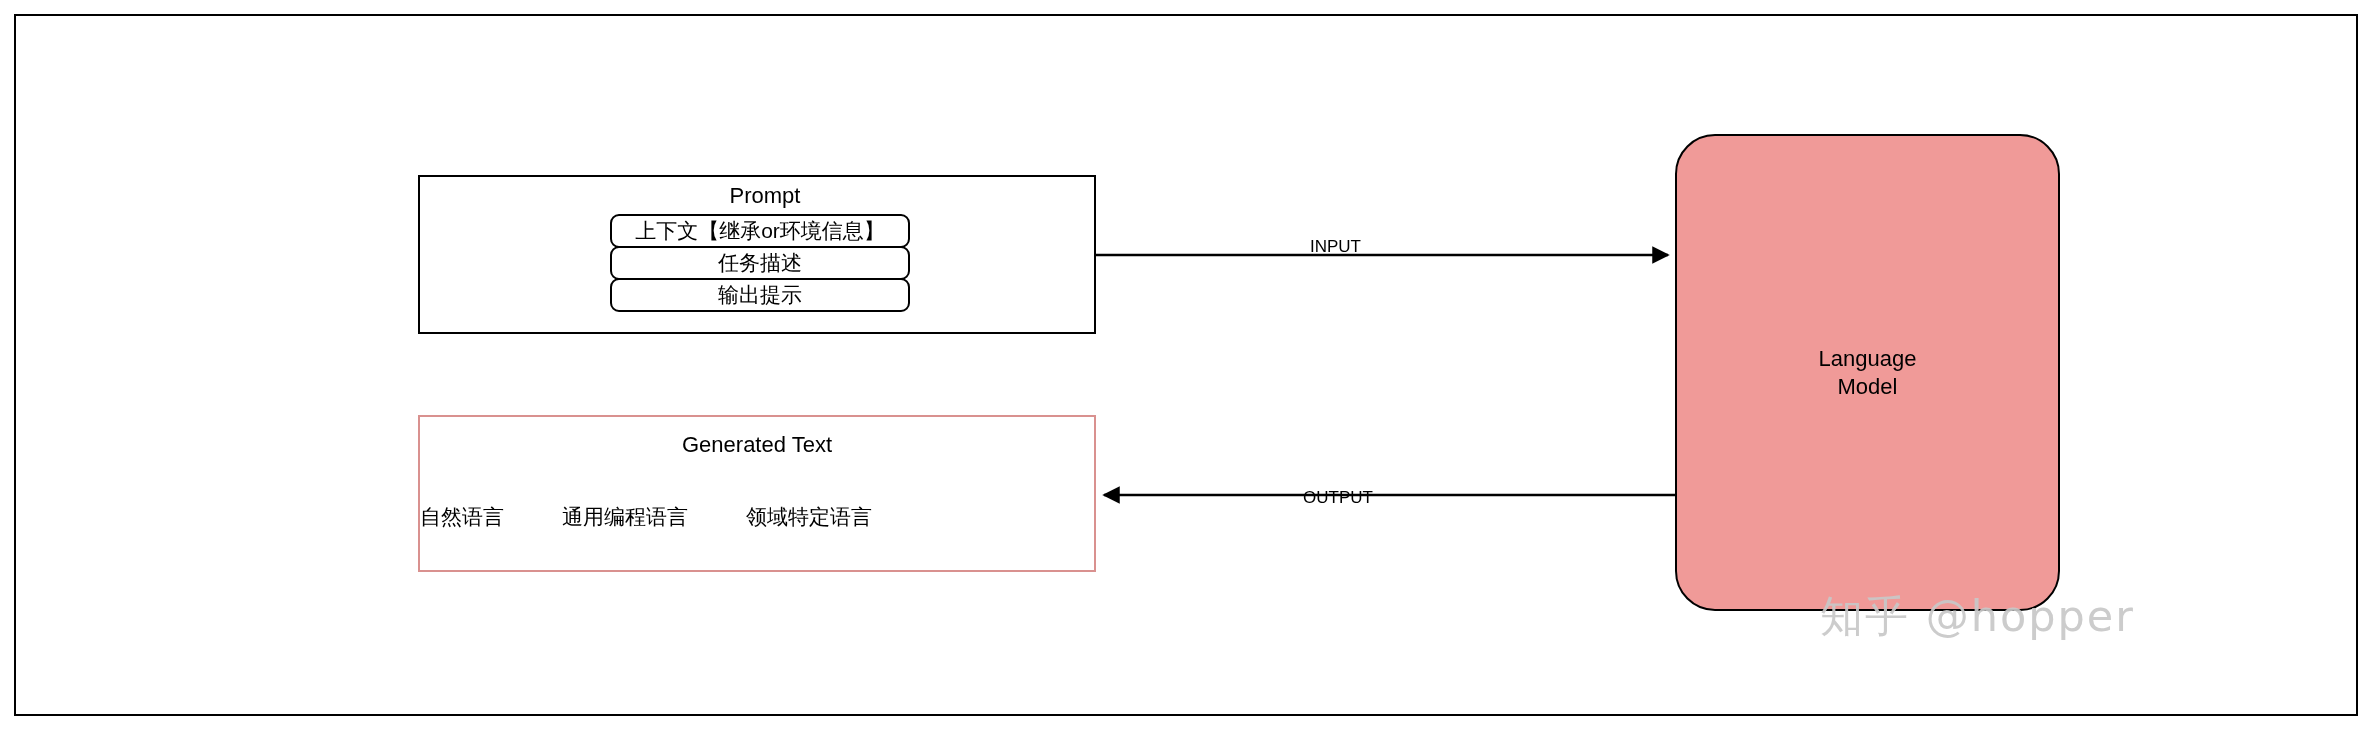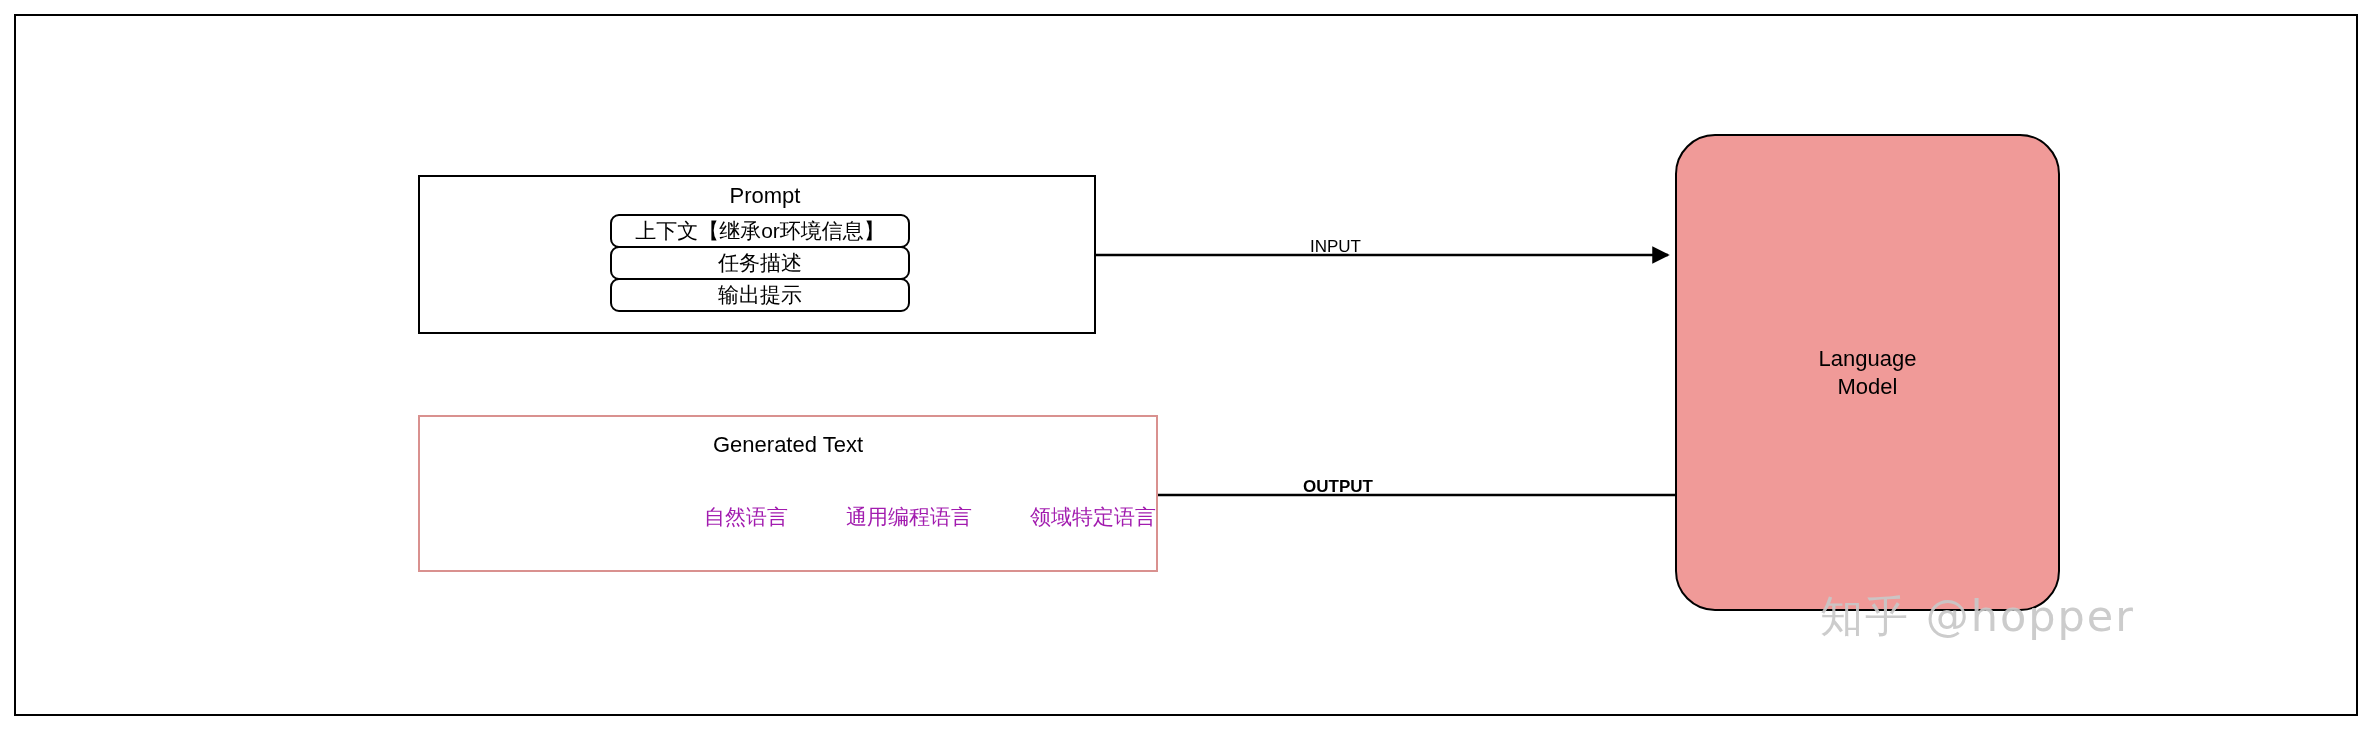--- a/index.html
+++ b/index.html
@@ -75,21 +75,21 @@
     white-space: nowrap;
     margin-top: -2px;
   }
   .prompt-item:first-child { margin-top: 0; }
 
   
   .generated-box {
     position: absolute;
     left: 418px;
     top: 415px;
-    width: 740px;
+    width: 678px;
     height: 157px;
     border: 2px solid #d9918f;
     box-sizing: border-box;
     background: #ffffff;
   }
   .generated-title {
     position: absolute;
     left: 0;
     top: 15px;
     width: 100%;
@@ -98,24 +98,24 @@
     color: #000000;
     line-height: 26px;
     white-space: nowrap;
   }
   .generated-tags {
     position: absolute;
     left: 0;
     top: 86px;
     width: 100%;
     display: flex;
-    justify-content: flex-end;
+    justify-content: flex-start;
     gap: 58px;
     font-size: 21px;
-    color: #a21caf;
+    color: #000000;
   }
   .generated-tag { white-space: nowrap; }
 
   
   .lm-box {
     position: absolute;
     left: 1675px;
     top: 134px;
     width: 385px;
     height: 477px;
@@ -147,21 +147,21 @@
     pointer-events: none;
   }
   .edge-label {
     position: absolute;
     font-size: 17px;
     color: #000000;
     white-space: nowrap;
     background: transparent;
   }
   .edge-label-input  { left: 1310px; top: 237px; }
-  .edge-label-output { left: 1303px; top: 477px; font-weight: bold; }
+  .edge-label-output { left: 1303px; top: 488px; }
 
   
   .watermark {
     position: absolute;
     left: 1820px;
     top: 588px;
     font-size: 43px;
     color: #c8c8c8;
     opacity: 0.92;
     white-space: nowrap;

